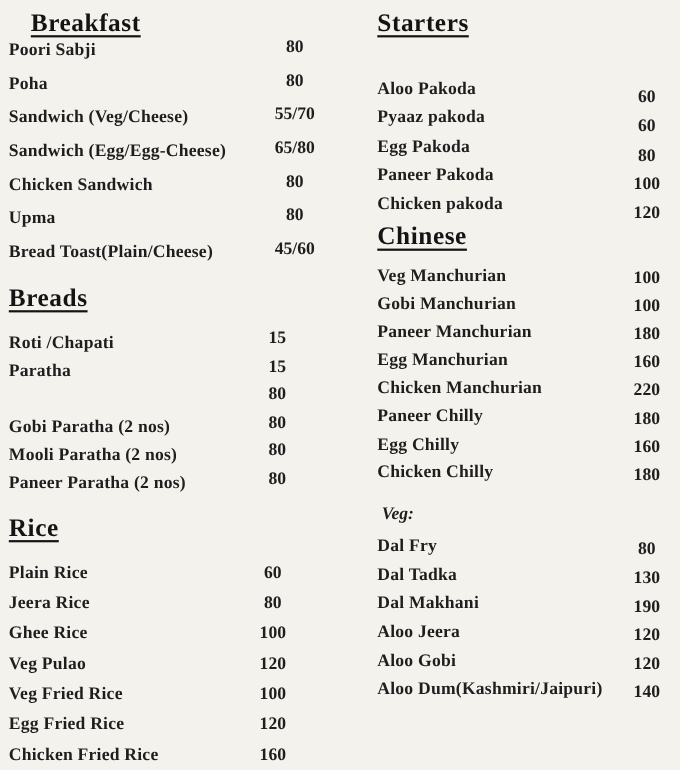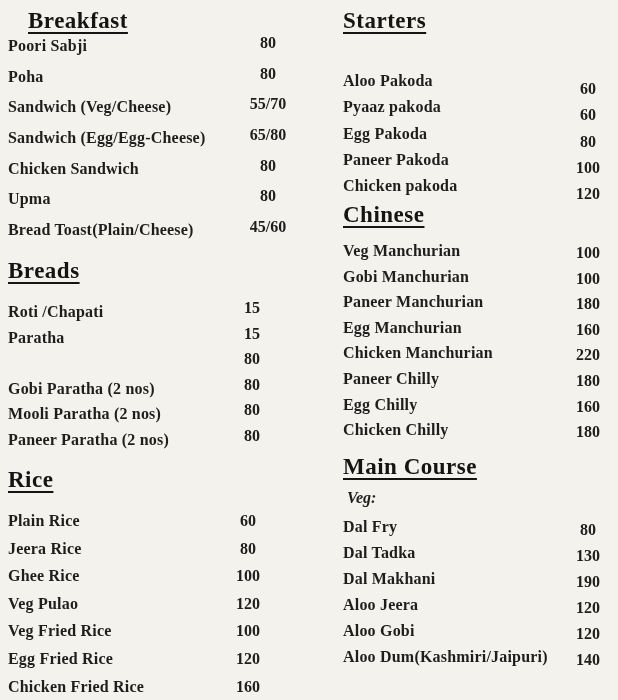--- a/index.html
+++ b/index.html
@@ -117,21 +117,20 @@
         <div class="row"><span class="name">Paneer Manchurian</span><span class="price">180</span></div>
         <div class="row"><span class="name">Egg Manchurian</span><span class="price">160</span></div>
         <div class="row"><span class="name">Chicken Manchurian</span><span class="price">220</span></div>
         <div class="row"><span class="name">Paneer Chilly</span><span class="price">180</span></div>
         <div class="row"><span class="name">Egg Chilly</span><span class="price">160</span></div>
         <div class="row"><span class="name">Chicken Chilly</span><span class="price">180</span></div>
       </div>
     </section>
 
     <section class="menu-section sec-main" id="sec-main">
-      <h2 class="section-title">Main Course</h2>
       <div class="subtitle">Veg:</div>
       <div class="rows">
         <div class="row"><span class="name">Dal Fry</span><span class="price">80</span></div>
         <div class="row"><span class="name">Dal Tadka</span><span class="price">130</span></div>
         <div class="row"><span class="name">Dal Makhani</span><span class="price">190</span></div>
         <div class="row"><span class="name">Aloo Jeera</span><span class="price">120</span></div>
         <div class="row"><span class="name">Aloo Gobi</span><span class="price">120</span></div>
         <div class="row"><span class="name">Aloo Dum(Kashmiri/Jaipuri)</span><span class="price">140</span></div>
       </div>
     </section>

